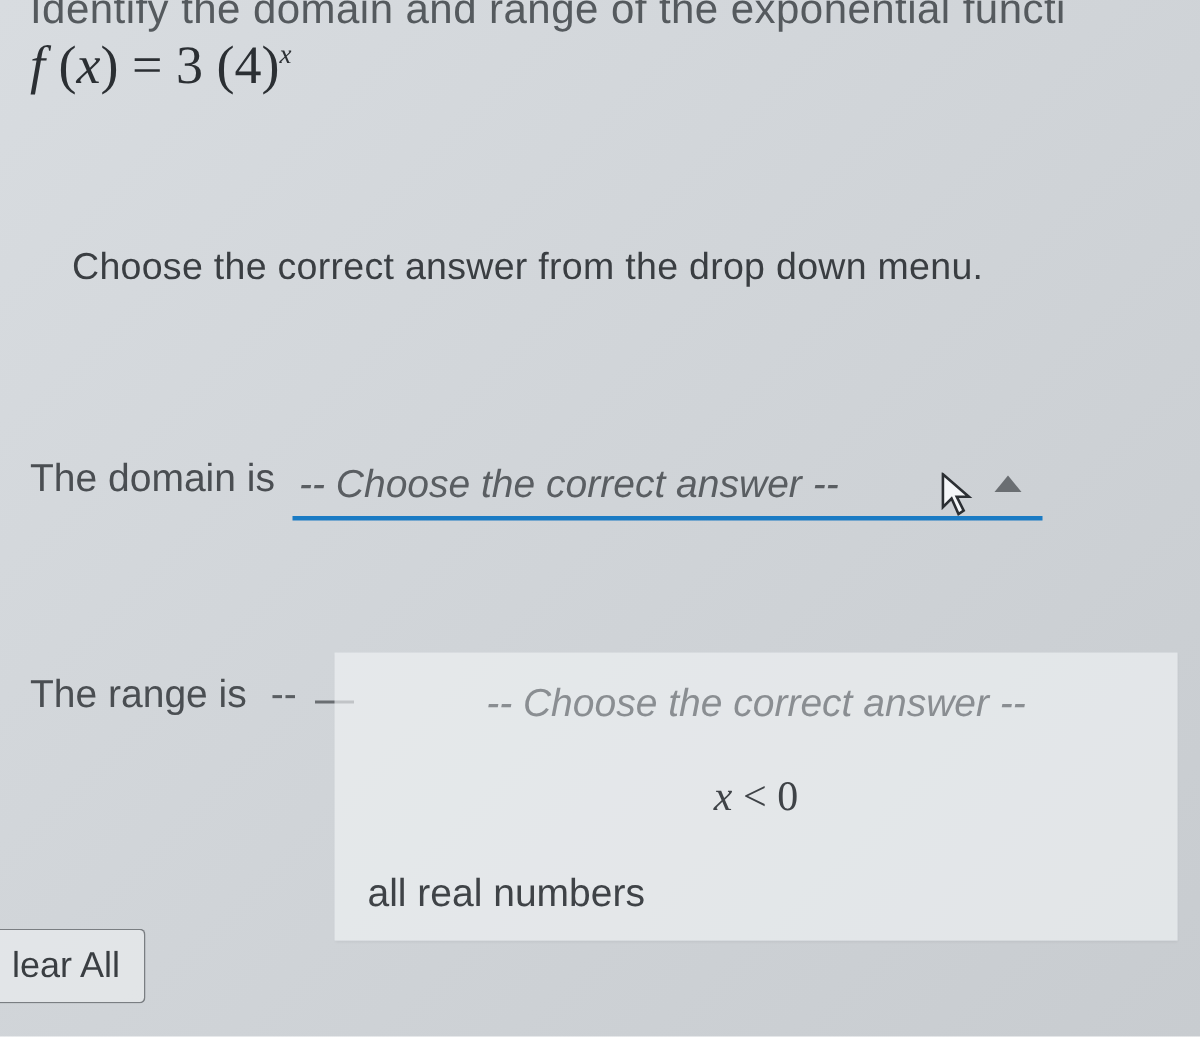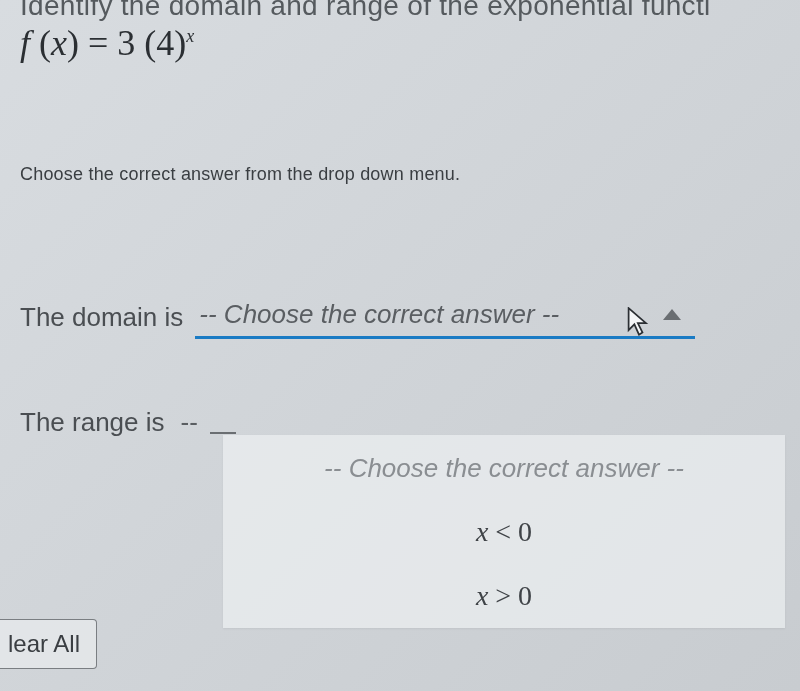--- a/index.html
+++ b/index.html
@@ -24,31 +24,32 @@
     .formula {
       font-family: "Times New Roman", Georgia, serif;
       font-size: 36px;
       font-style: italic;
       color: #2b2f33;
     }
     .formula .upright { font-style: normal; }
     .formula sup { font-size: 18px; vertical-align: super; font-style: italic; }
     .instruction {
       margin-top: 100px;
-      font-size: 18px;
+      font-size: 25px;
       color: #3a3e42;
       letter-spacing: 0.2px;
+      margin-left: 28px;
     }
     .row {
       display: flex;
-      align-items: center;
+      align-items: flex-start;
       gap: 12px;
     }
     .row-domain { margin-top: 110px; }
-    .row-range  { margin-top: 68px; }
+    .row-range  { margin-top: 100px; }
     .label {
       font-size: 26px;
       color: #4a4e52;
       white-space: nowrap;
     }
     .dropdown-closed {
       position: relative;
       min-width: 500px;
       padding: 4px 4px 6px 4px;
       border-bottom: 3px solid #1a7bc4;
@@ -149,18 +150,16 @@
     <span class="range-dashes">--</span>
     <span class="range-underline"></span>
   </div>
 </div>
 
 <div class="dropdown-panel">
   <div class="option placeholder">-- Choose the correct answer --</div>
   <div class="option math">
     <span>x</span><span class="upright" style="font-style:normal"> &lt; 0</span>
   </div>
-  <div class="option math">
-    <span>x</span><span class="upright" style="font-style:normal"> &gt; 0</span>
-  </div>
+  <div class="option">all real numbers</div>
 </div>
 
 <button class="clear-btn">lear All</button>
 
 </body></html>

